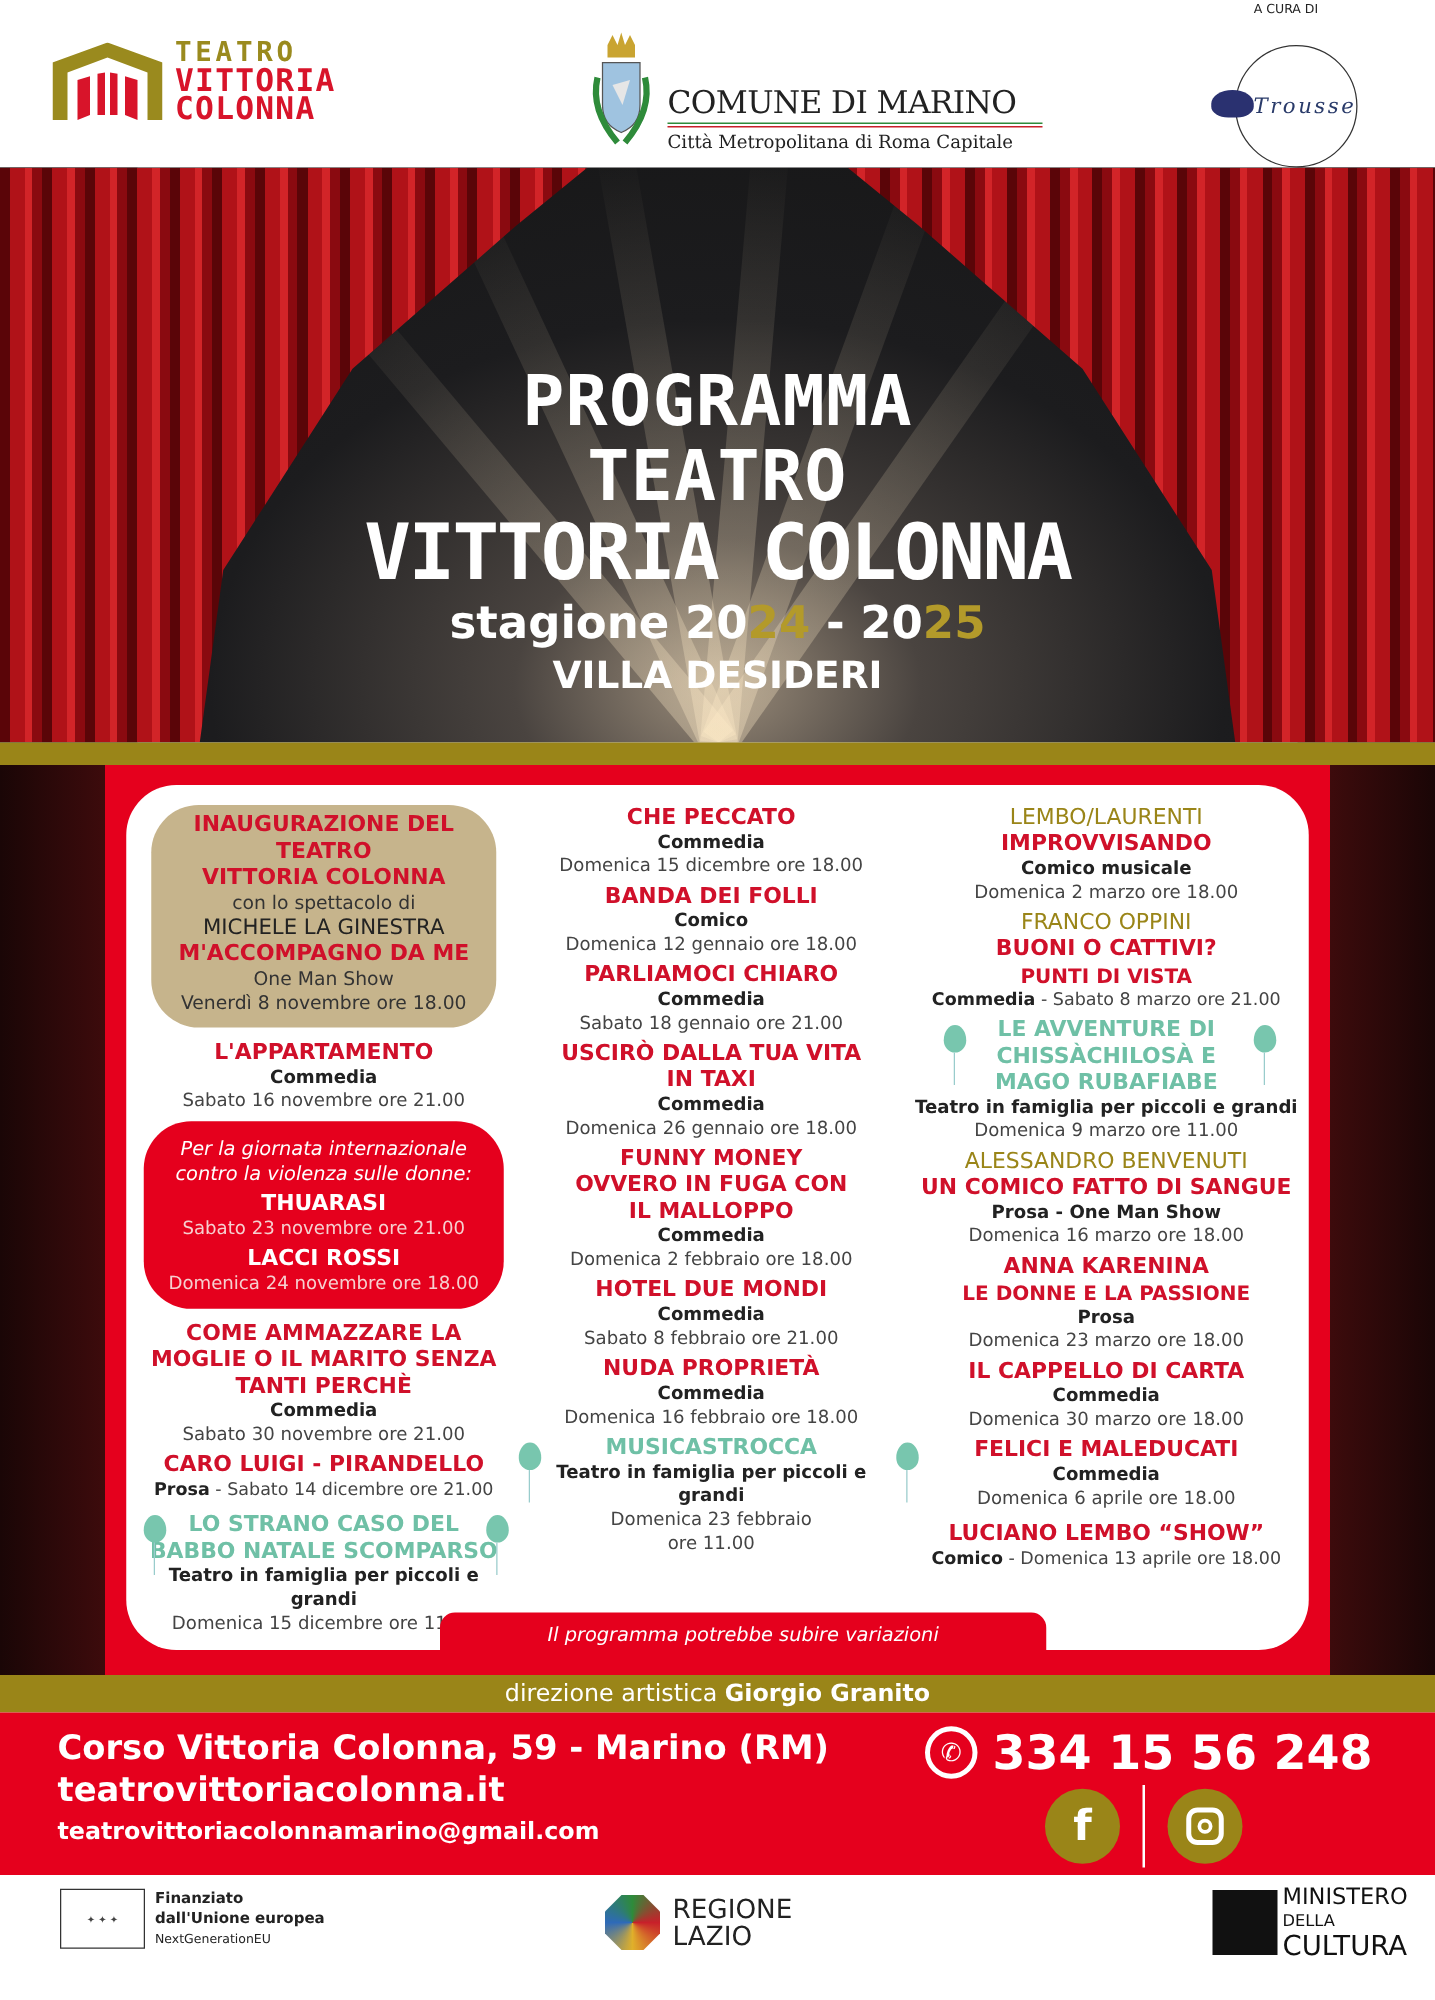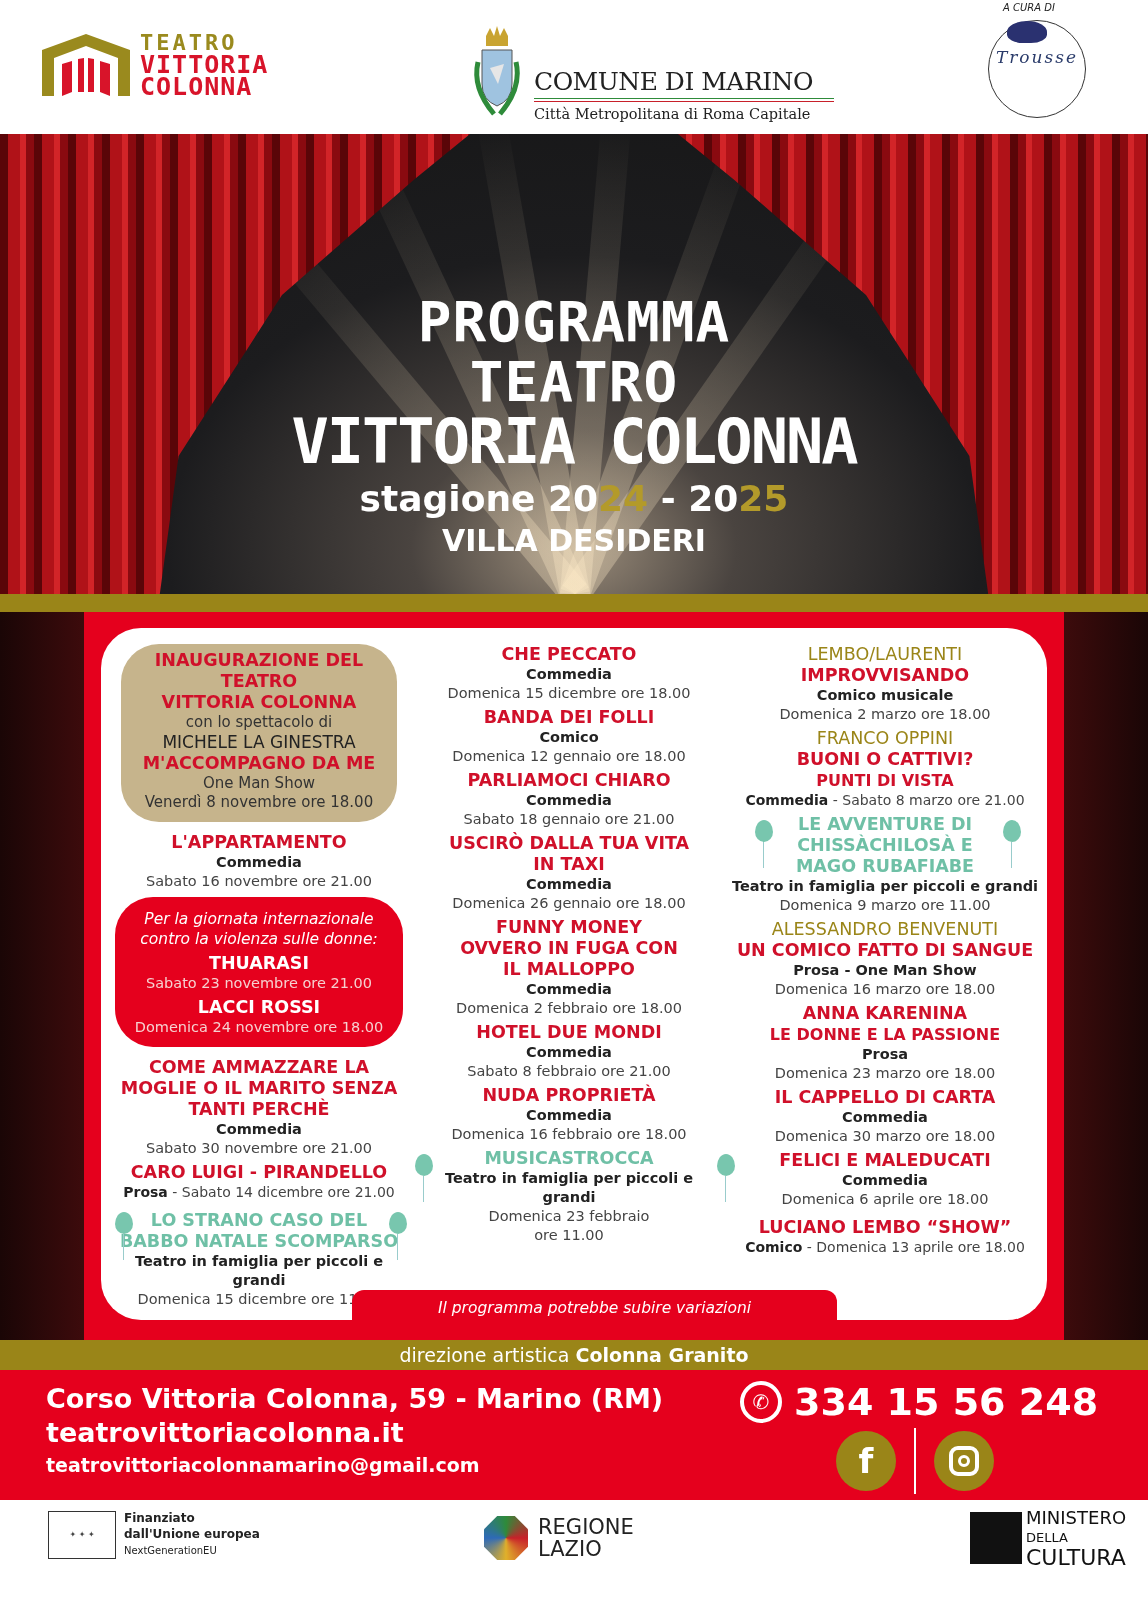--- a/index.html
+++ b/index.html
@@ -9,22 +9,22 @@
 .logo-mark{width:88px;height:62px;position:relative}
 .logo-words{margin-left:10px;line-height:22px;font-weight:bold;font-family:"DejaVu Sans Mono",monospace}
 .logo-words .w1{color:#9a8a1e;font-size:22px;letter-spacing:3px}
 .logo-words .w2,.logo-words .w3{color:#d8142a;font-size:25px;letter-spacing:1px}
 .comune{position:absolute;left:468px;top:18px;display:flex;align-items:flex-end}
 .crest{width:58px;height:104px}
 .comune-text{margin-left:8px}
 .comune-text .c1{font-family:"DejaVu Serif",serif;font-size:25px;color:#222;letter-spacing:-0.5px}
 .comune-text .stripe{height:4px;margin:2px 0 4px;background:linear-gradient(to bottom,#2e8b3a 0 33%,#fff 33% 66%,#c8202a 66% 100%)}
 .comune-text .c2{font-family:"DejaVu Serif",serif;font-size:14.5px;color:#222}
-.acura{position:absolute;left:1003px;top:2px;font-size:10px;font-style:italic;color:#222}
-.trousse{position:absolute;left:988px;top:20px;width:98px;height:98px;border:1.5px solid #333;border-radius:50%;display:flex;align-items:center;justify-content:flex-start;flex-direction:column}
+.acura{position:absolute;left:1003px;top:2px;font-size:10px;color:#222}
+.trousse{position:absolute;left:988px;top:36px;width:98px;height:98px;border:1.5px solid #333;border-radius:50%;display:flex;align-items:center;justify-content:flex-start;flex-direction:row}
 .trousse .mask{width:40px;height:22px;background:#2a3170;border-radius:50% 50% 40% 40%;margin-bottom:4px;margin-left:-20px}
 .trousse .tname{font-family:"DejaVu Serif",serif;font-style:italic;font-size:17px;color:#2a3b6a;letter-spacing:2px}
 .stage{position:absolute;left:0;top:134px;width:1148px;height:460px;background:radial-gradient(ellipse at 50% 90%,#9a8c7a 0%,#4a4440 20%,#1c1c1e 50%,#141414 100%);overflow:hidden}
 .beam{position:absolute;bottom:0;width:30px;height:480px;background:linear-gradient(to top,rgba(255,235,200,.35),rgba(255,235,200,0));transform-origin:bottom center}
 .curtain-l{position:absolute;left:0;top:0;width:470px;height:460px;background:repeating-linear-gradient(90deg,#5a0508 0 8px,#b01218 8px 20px,#d22428 20px 26px,#8a0a10 26px 34px);clip-path:polygon(0 0,100% 0,88% 10%,60% 35%,38% 70%,34% 100%,0 100%)}
 .curtain-r{position:absolute;right:0;top:0;width:470px;height:460px;background:repeating-linear-gradient(90deg,#8a0a10 0 8px,#d22428 8px 14px,#b01218 14px 26px,#5a0508 26px 34px);clip-path:polygon(0 0,100% 0,100% 100%,66% 100%,62% 70%,40% 35%,12% 10%)}
 .dark-l{position:absolute;left:0;top:0;width:110px;height:460px;background:linear-gradient(90deg,#1a0606,#3a0c0c)}
 .dark-r{position:absolute;right:0;top:0;width:110px;height:460px;background:linear-gradient(270deg,#1a0606,#3a0c0c)}
 .title{position:absolute;left:0;top:158px;width:1148px;text-align:center;color:#fff}
 .title .t{font-family:"DejaVu Sans Mono",monospace;font-weight:bold;font-size:56px;line-height:60px;letter-spacing:1px}
@@ -295,21 +295,21 @@
     </div>
     <div class="ev" style="margin-top:8px">
       <div class="n">LUCIANO LEMBO “SHOW”</div>
       <div class="gd"><b>Comico</b><span> - Domenica 13 aprile ore 18.00</span></div>
     </div>
   </div>
 </div>
 
 <div class="note">Il programma potrebbe subire variazioni</div>
 
-<div class="dirbar"><span>direzione artistica </span><b>Colonna Granito</b></div>
+<div class="dirbar"><span>direzione artistica </span><b>Giorgio Granito</b></div>
 
 <div class="contact">
   <div class="addr">Corso Vittoria Colonna, 59 - Marino (RM)</div>
   <div class="web">teatrovittoriacolonna.it</div>
   <div class="mail">teatrovittoriacolonnamarino@gmail.com</div>
   <div class="phone">
     <span class="wa">✆</span>
     <span>334 15 56 248</span>
   </div>
   <div class="social">

